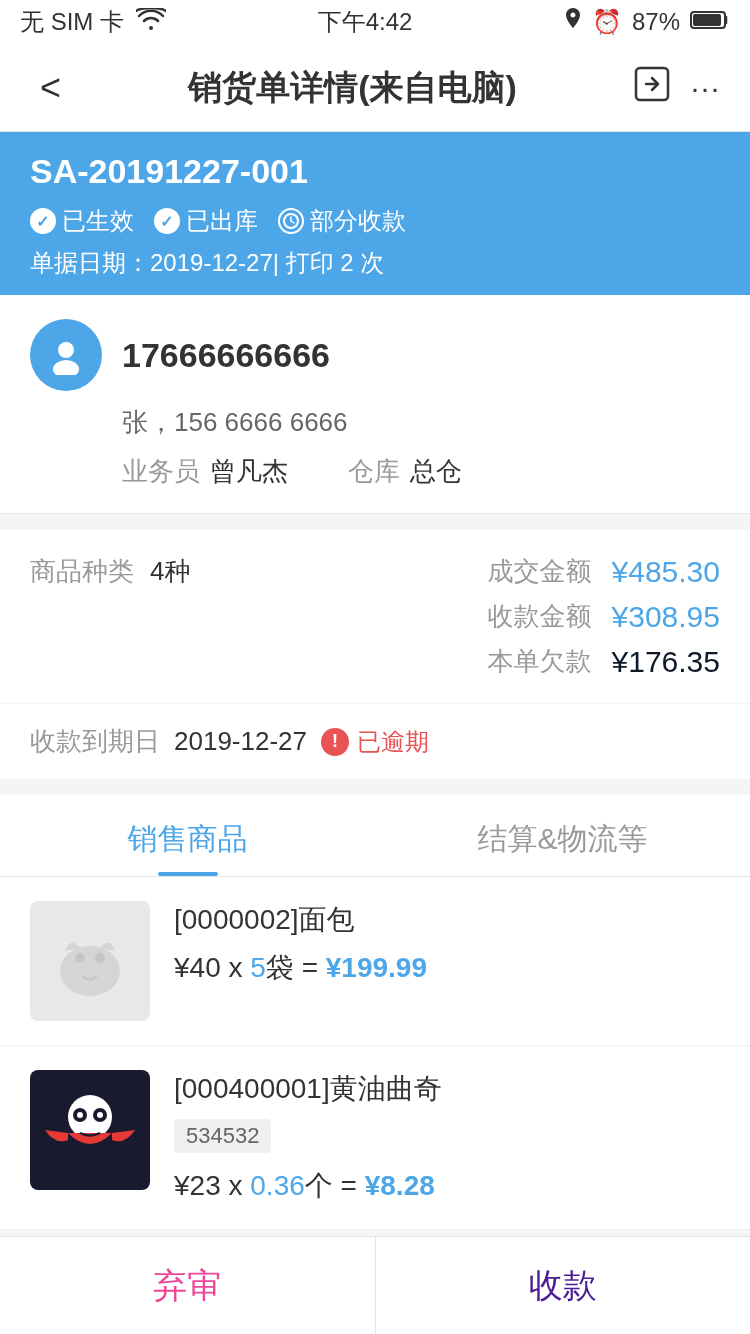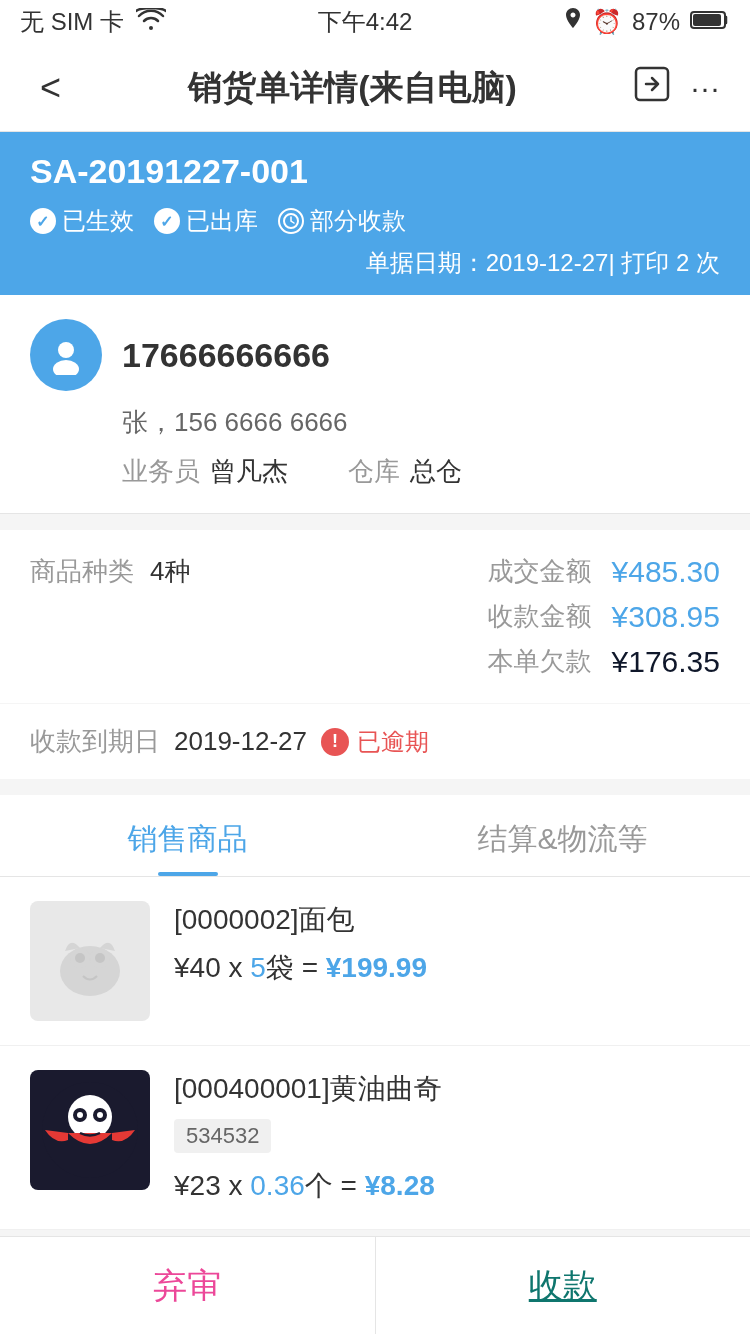--- a/index.html
+++ b/index.html
@@ -103,21 +103,20 @@
       display: flex;
       align-items: center;
       justify-content: center;
       color: #fff;
       font-size: 16px;
     }
     .banner-date {
       color: #fff;
       font-size: 24px;
       margin-top: 10px;
-      text-align: right;
     }
 
     
     .customer-section {
       background: #fff;
       padding: 24px 30px;
       border-bottom: 1px solid #e5e5e5;
       display: flex;
       flex-direction: column;
       gap: 14px;
@@ -323,22 +322,21 @@
       align-items: center;
       justify-content: center;
       font-size: 34px;
       cursor: pointer;
     }
     .bottom-btn-reject {
       color: #ec4899;
       border-right: 1px solid #e5e5e5;
     }
     .bottom-btn-collect {
-      color: #0f766e;
-      text-decoration: underline;
+      color: #4c1d95;
     }
 
     
     .bread-owl { opacity: 0.3; }
 
     
     .bottom-safe {
       height: 98px;
     }
   </style>

